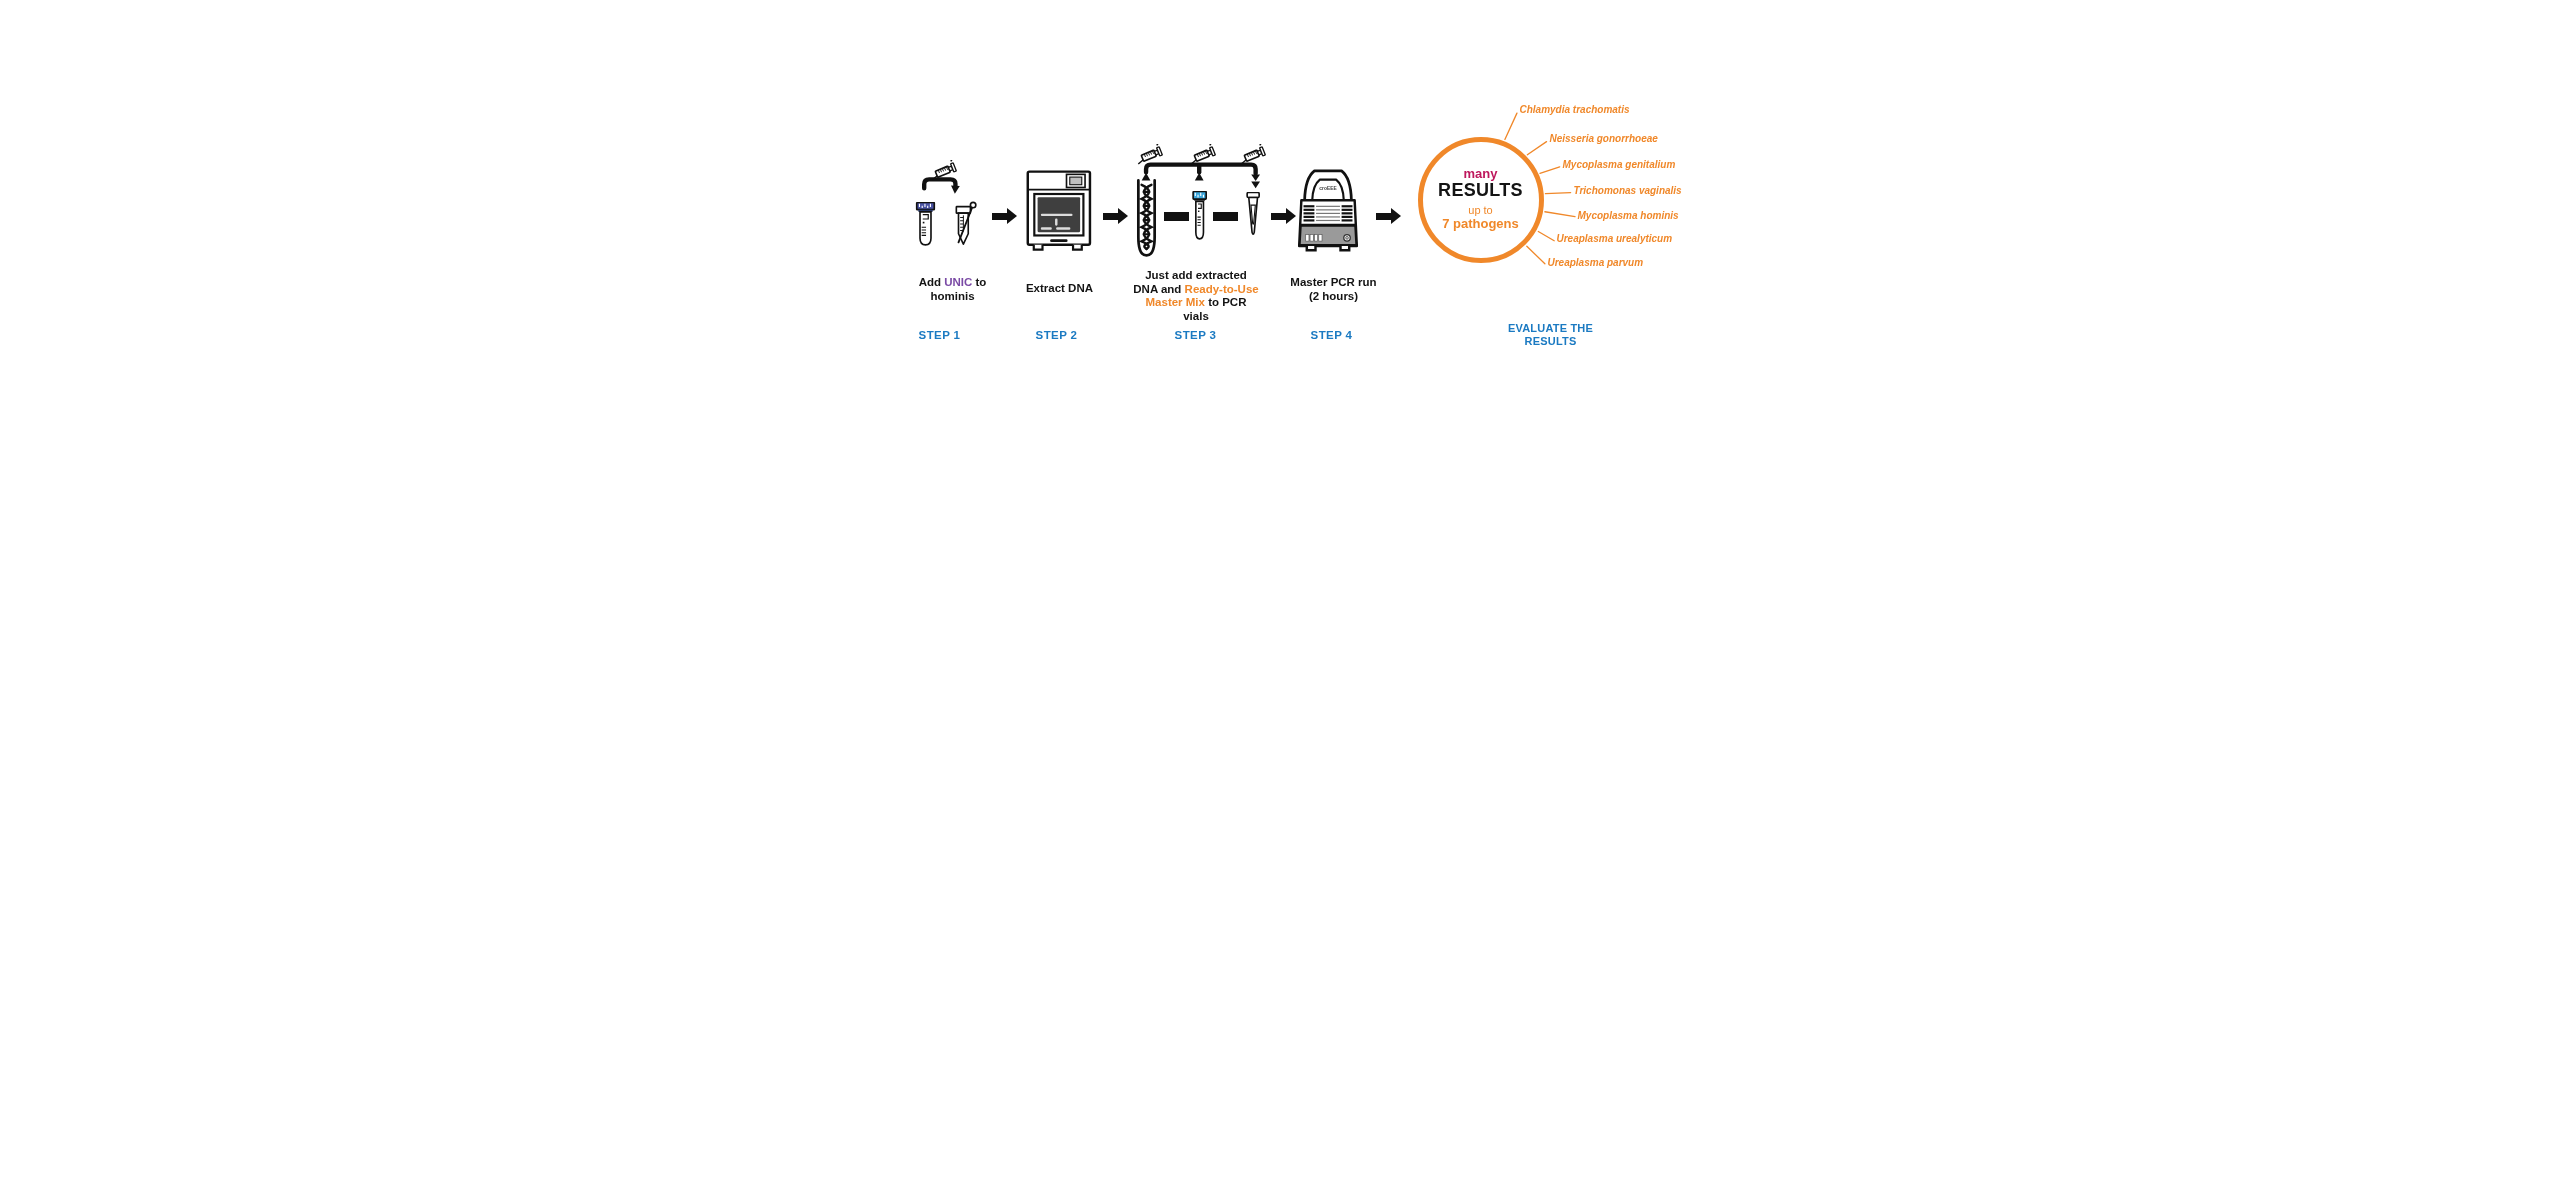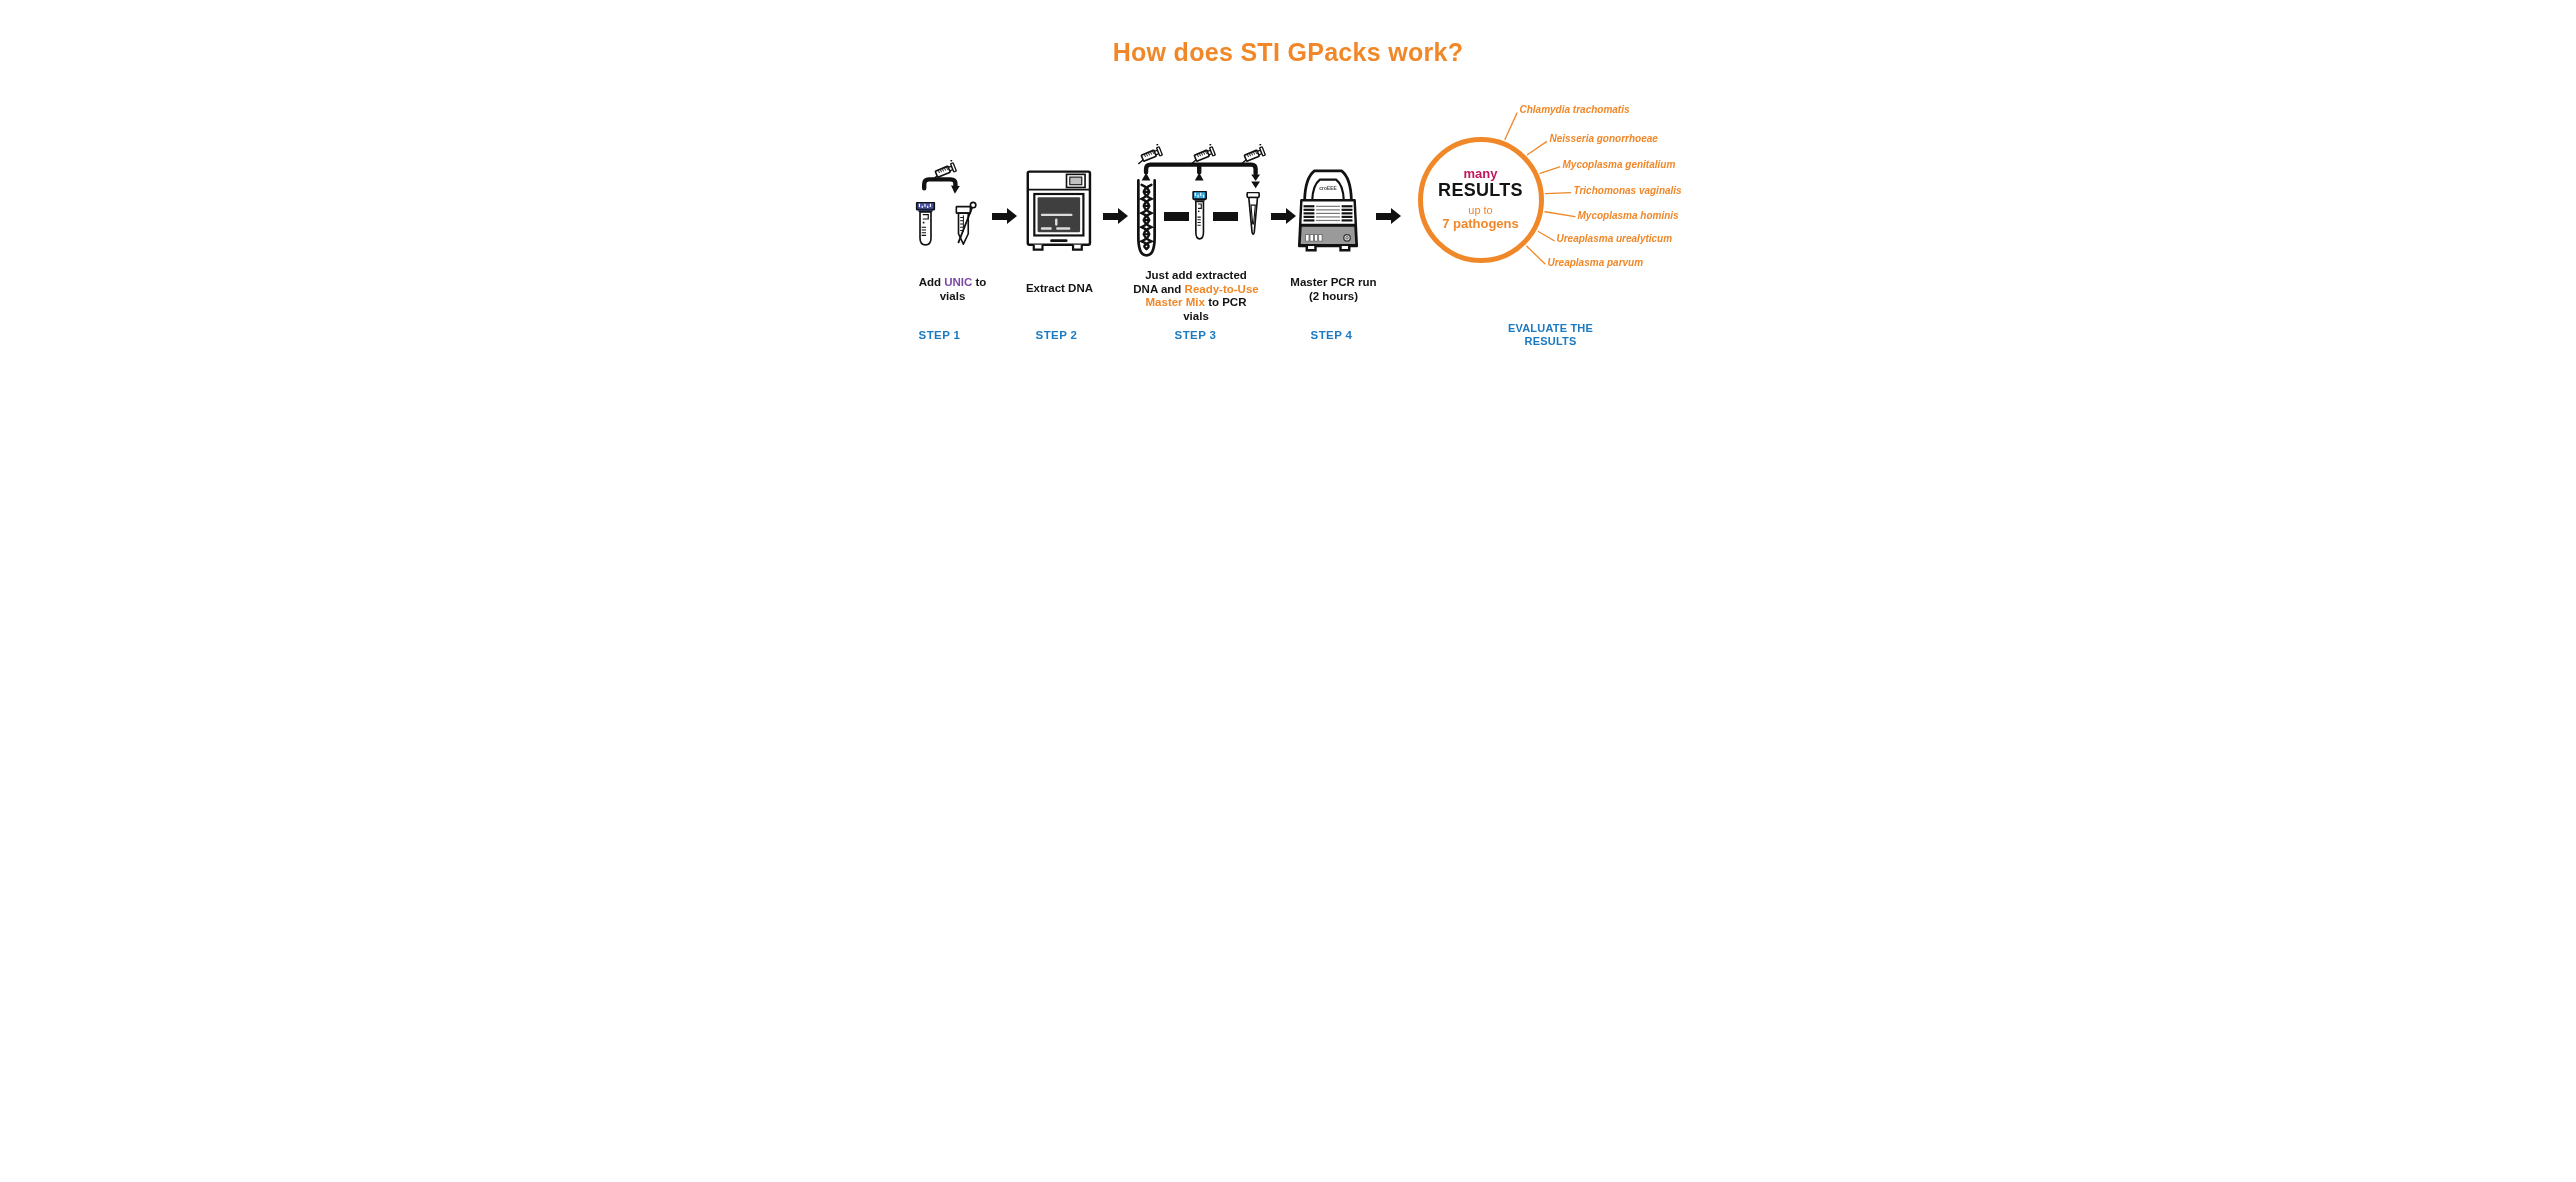--- a/index.html
+++ b/index.html
@@ -27,21 +27,20 @@
   .cl-pathogens{top:74px;font-size:13px;font-weight:700;color:#F0882A;}
   .pathogen{position:absolute;white-space:nowrap;font-size:10px;font-style:italic;font-weight:700;color:#F0882A;}
   .evaluate{position:absolute;left:637px;top:322px;width:110px;text-align:center;
       font-size:11px;font-weight:800;color:#1B7AC2;line-height:13px;letter-spacing:0.2px;}
 </style>
 </head>
 <body>
 
 <div class="canvas">
 
-  <div class="title">How does STI GPacks work?</div>
 
   <svg class="overlay" width="859" height="395" viewBox="0 0 1568 720">
 
     <g>
       <path d="M119 343 V336 Q119 327 128 327 H167 Q176 327 176 335 V339" fill="none" stroke="#111" stroke-width="8" stroke-linecap="round"></path>
       <polygon points="168,338 184,339 175,353" fill="#111"></polygon>
     </g>
 
     <g>
       <path d="M524 314 V308 Q524 300 532 300 H716 Q724 300 724 308 V316" fill="none" stroke="#111" stroke-width="8" stroke-linecap="round"></path>
@@ -235,21 +234,21 @@
   <div class="pathogen" style="left:661px;top:104px;">Chlamydia trachomatis</div>
   <div class="pathogen" style="left:691px;top:133px;">Neisseria gonorrhoeae</div>
   <div class="pathogen" style="left:704px;top:159px;">Mycoplasma genitalium</div>
   <div class="pathogen" style="left:715px;top:185px;">Trichomonas vaginalis</div>
   <div class="pathogen" style="left:719px;top:210px;">Mycoplasma hominis</div>
   <div class="pathogen" style="left:698px;top:233px;">Ureaplasma urealyticum</div>
   <div class="pathogen" style="left:689px;top:257px;">Ureaplasma parvum</div>
 
   <div class="caption" style="left:35px;top:276px;width:118px;">
     <div><span>Add </span><span class="hl-purple">UNIC</span><span> to</span></div>
-    <div>vials</div>
+    <div>hominis</div>
   </div>
 
   <div class="caption" style="left:142px;top:282px;width:118px;">Extract DNA</div>
 
   <div class="caption" style="left:274px;top:269px;width:127px;">
     <div>Just add extracted</div>
     <div><span>DNA and </span><span class="hl-orange">Ready-to-Use</span></div>
     <div><span class="hl-orange">Master Mix</span><span> to PCR vials</span></div>
   </div>
 

